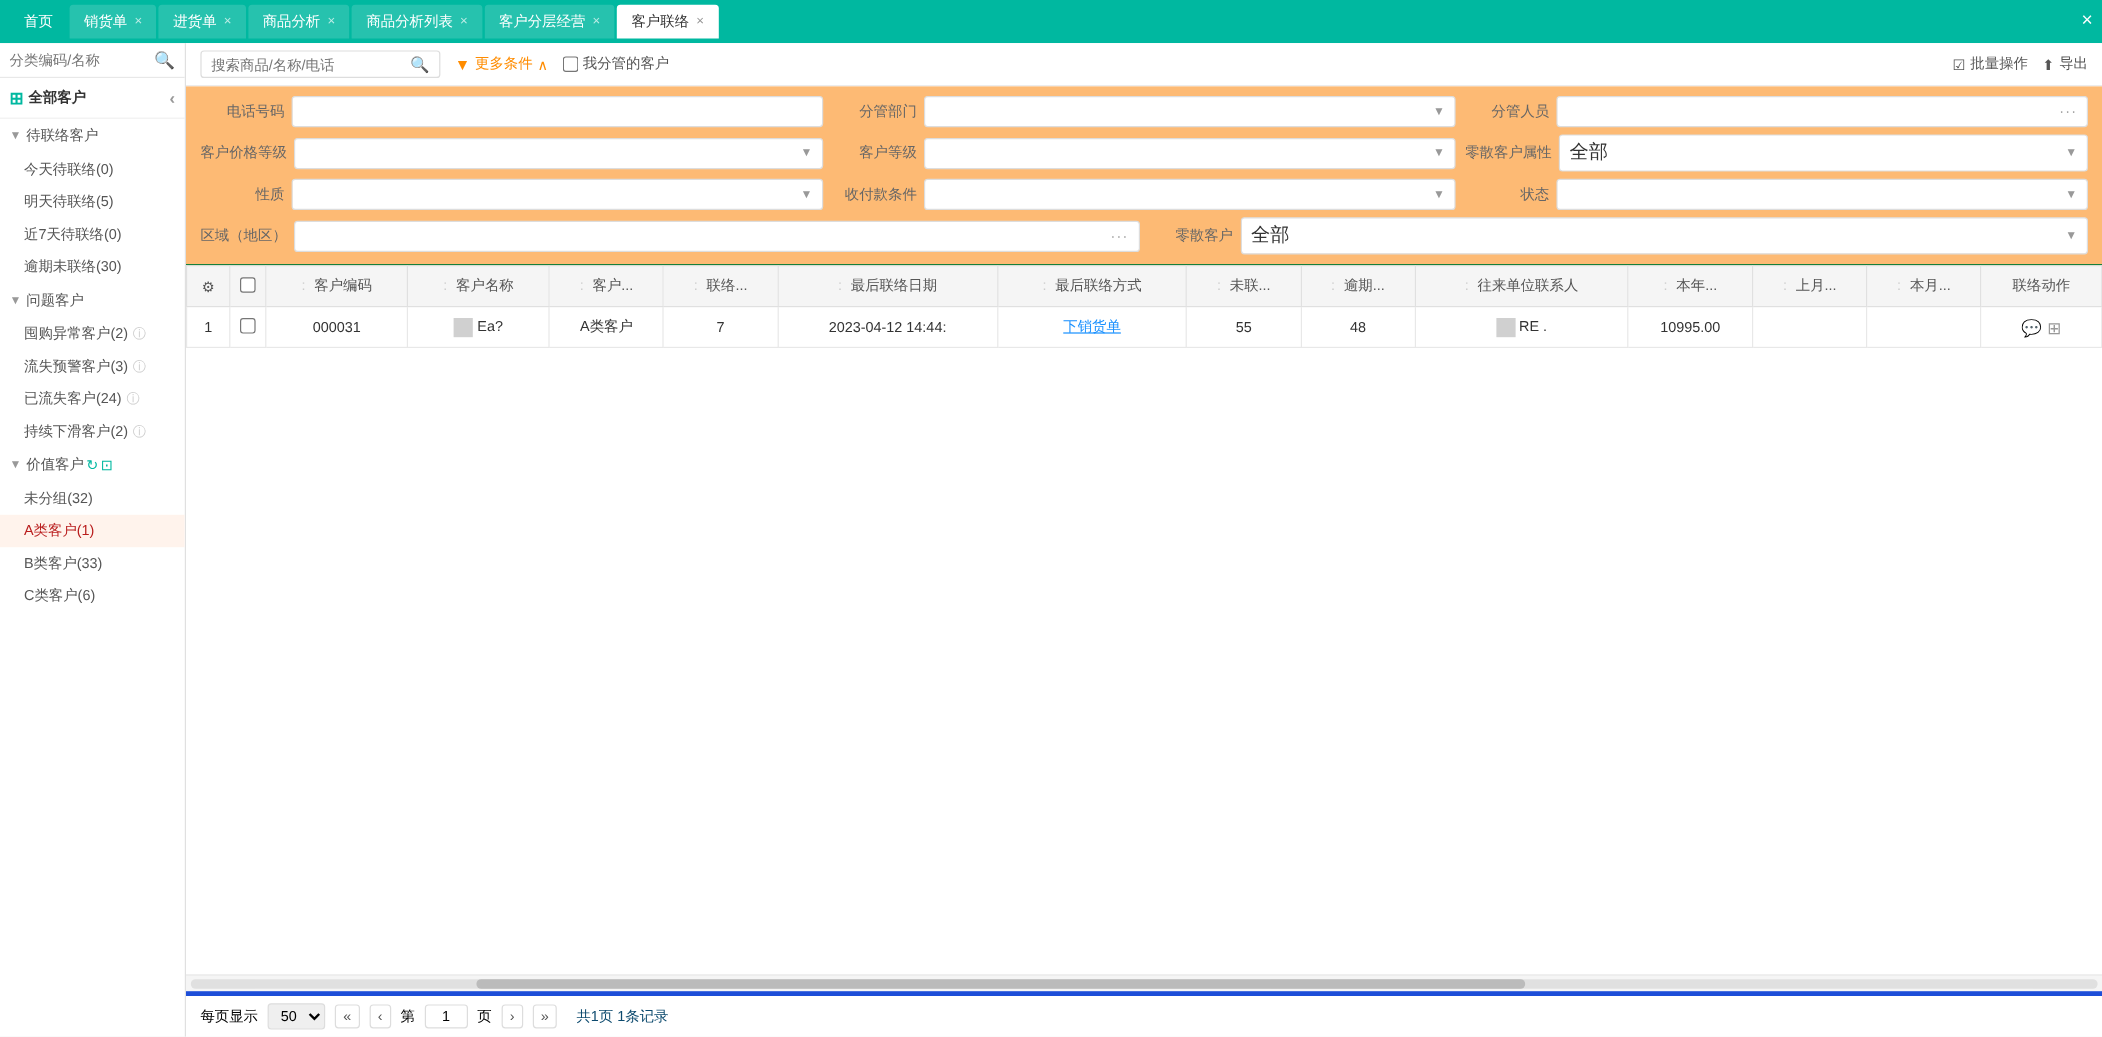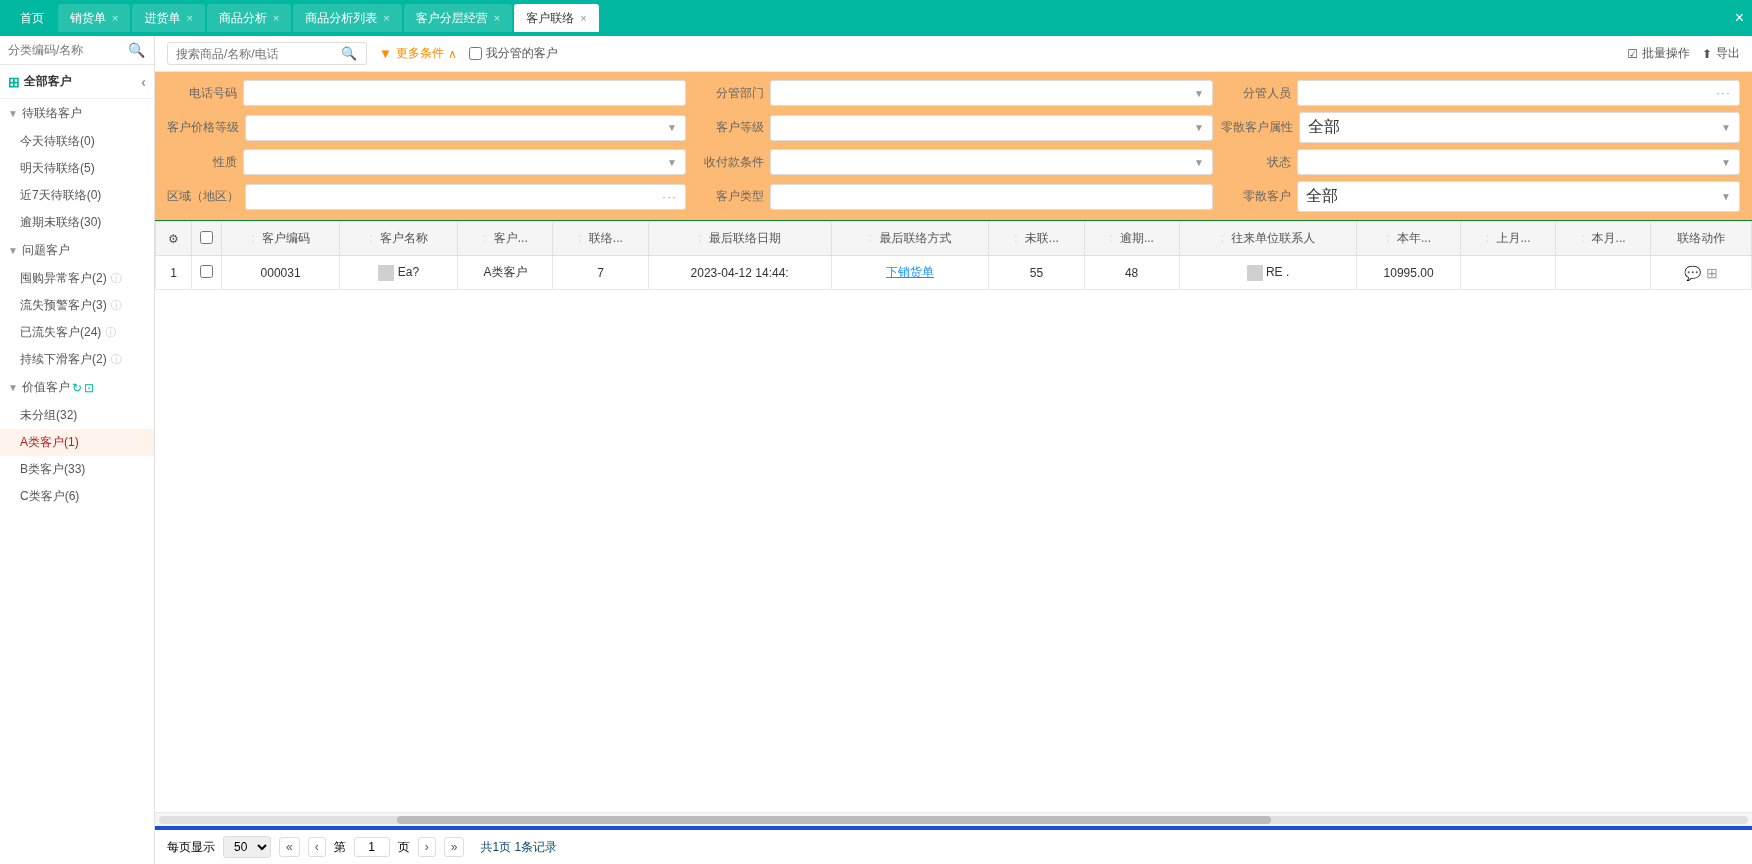--- a/index.html
+++ b/index.html
@@ -575,26 +575,20 @@
               </div>
             </div>
           </div>
 
           <div class="filter-row">
             <div class="filter-item">
               <span class="filter-label">区域（地区）</span>
               <div class="filter-select" style="flex:2;">
                 <span class="filter-select-text"></span>
                 <span class="more-dots">···</span>
-              </div>
-            </div>
-            <div class="filter-item">
-              <span class="filter-label">客户类型</span>
-              <div class="filter-select" style="flex:2;">
-                <span class="filter-select-text"></span>
               </div>
             </div>
             <div class="filter-item">
               <span class="filter-label">零散客户</span>
               <div class="filter-select" style="flex:2;">
                 <span class="filter-select-text">全部</span>
                 <span class="arrow-down">▼</span>
               </div>
             </div>
           </div>

